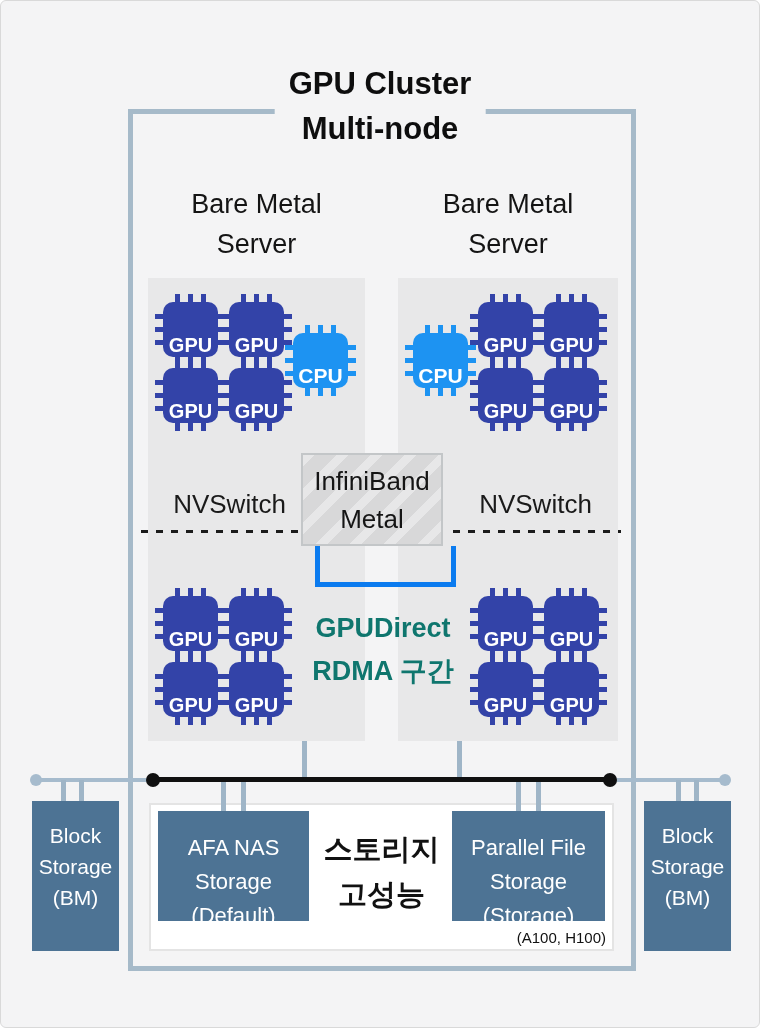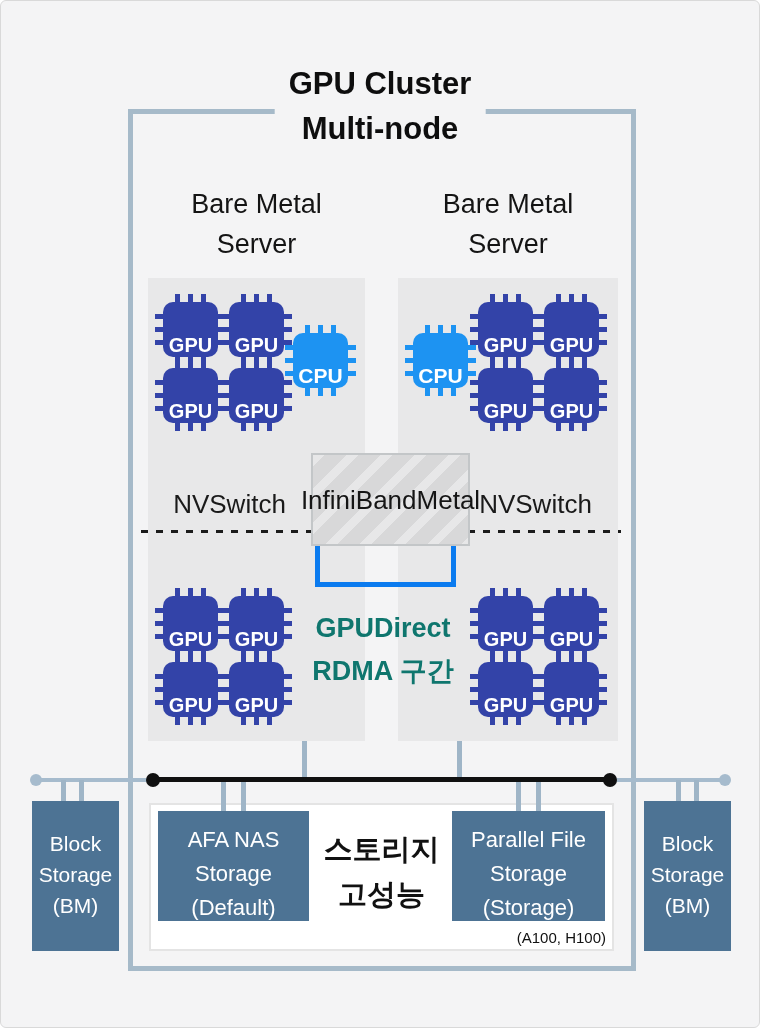--- a/index.html
+++ b/index.html
@@ -41,43 +41,43 @@
   
   .nvswitch{top:488px;text-align:center;font-size:26px;color:#1a1a1a;z-index:3;}
   .nvswitch.l{left:147px;width:163px;}
   .nvswitch.r{left:452px;width:165px;}
   .dash{height:3px;top:529px;z-index:3;
     background:repeating-linear-gradient(90deg,#1b1b1b 0 7px,transparent 7px 15px);}
   .dash.l{left:140px;width:170px;}
   .dash.r{left:452px;width:168px;}
 
   
-  .ib-box{left:310px;top:452px;width:159px;height:93px;z-index:4;
+  .ib-box{left:300px;top:452px;width:142px;height:93px;z-index:4;
     border:2px solid #c3c6c8;
     background:repeating-linear-gradient(135deg,#e7e7e8 0 8px,#d8d8d9 8px 24px);
-    display:flex;align-items:center;justify-content:center;
+    display:flex;flex-direction:column;align-items:center;justify-content:center;
     font-size:26px;line-height:38px;color:#151515;text-align:center;}
   .ib-bracket{left:314px;top:545px;width:141px;height:41px;z-index:3;
     border-left:5px solid #0b7bef;border-right:5px solid #0b7bef;border-bottom:5px solid #0b7bef;}
   .gpudirect{left:292px;top:606px;width:180px;text-align:center;z-index:3;
     font-size:27px;line-height:43px;font-weight:700;color:#0f766e;}
 
   
   .vline{width:5px;background:#9fb5c7;z-index:3;}
   .hline-gray{left:35px;top:777px;width:689px;height:4px;background:#a6bbcd;z-index:3;}
   .dot-gray{width:12px;height:12px;border-radius:50%;background:#a6bbcd;top:773px;z-index:3;}
   .hline-black{left:151px;top:776px;width:458px;height:5px;background:#101010;z-index:4;}
   .dot-black{width:14px;height:14px;border-radius:50%;background:#101010;top:772px;z-index:4;}
 
   
   .white-box{left:148px;top:802px;width:465px;height:148px;background:#fff;
     border:2px solid #e4e4e4;z-index:2;}
   .steel{background:#4d7394;color:#fff;text-align:center;z-index:5;}
-  .bs-box{width:87px;height:150px;top:800px;font-size:21px;line-height:31px;padding-top:27px;}
-  .st-box{top:810px;height:110px;font-size:22px;line-height:34px;padding-top:12px;}
+  .bs-box{width:87px;height:150px;top:800px;font-size:21px;line-height:31px;padding-top:19px;}
+  .st-box{top:810px;height:110px;font-size:22px;line-height:34px;padding-top:20px;}
   .afa{left:157px;width:151px;}
   .pfs{left:451px;width:153px;}
   .hiperf{left:310px;top:826px;width:141px;text-align:center;z-index:3;
     font-size:29px;line-height:45px;font-weight:700;color:#111;}
   .gpu-note{left:450px;top:928px;width:155px;text-align:right;font-size:15px;color:#111;z-index:5;}
 </style>
 </head>
 <body>
 
 <div class="stage">

